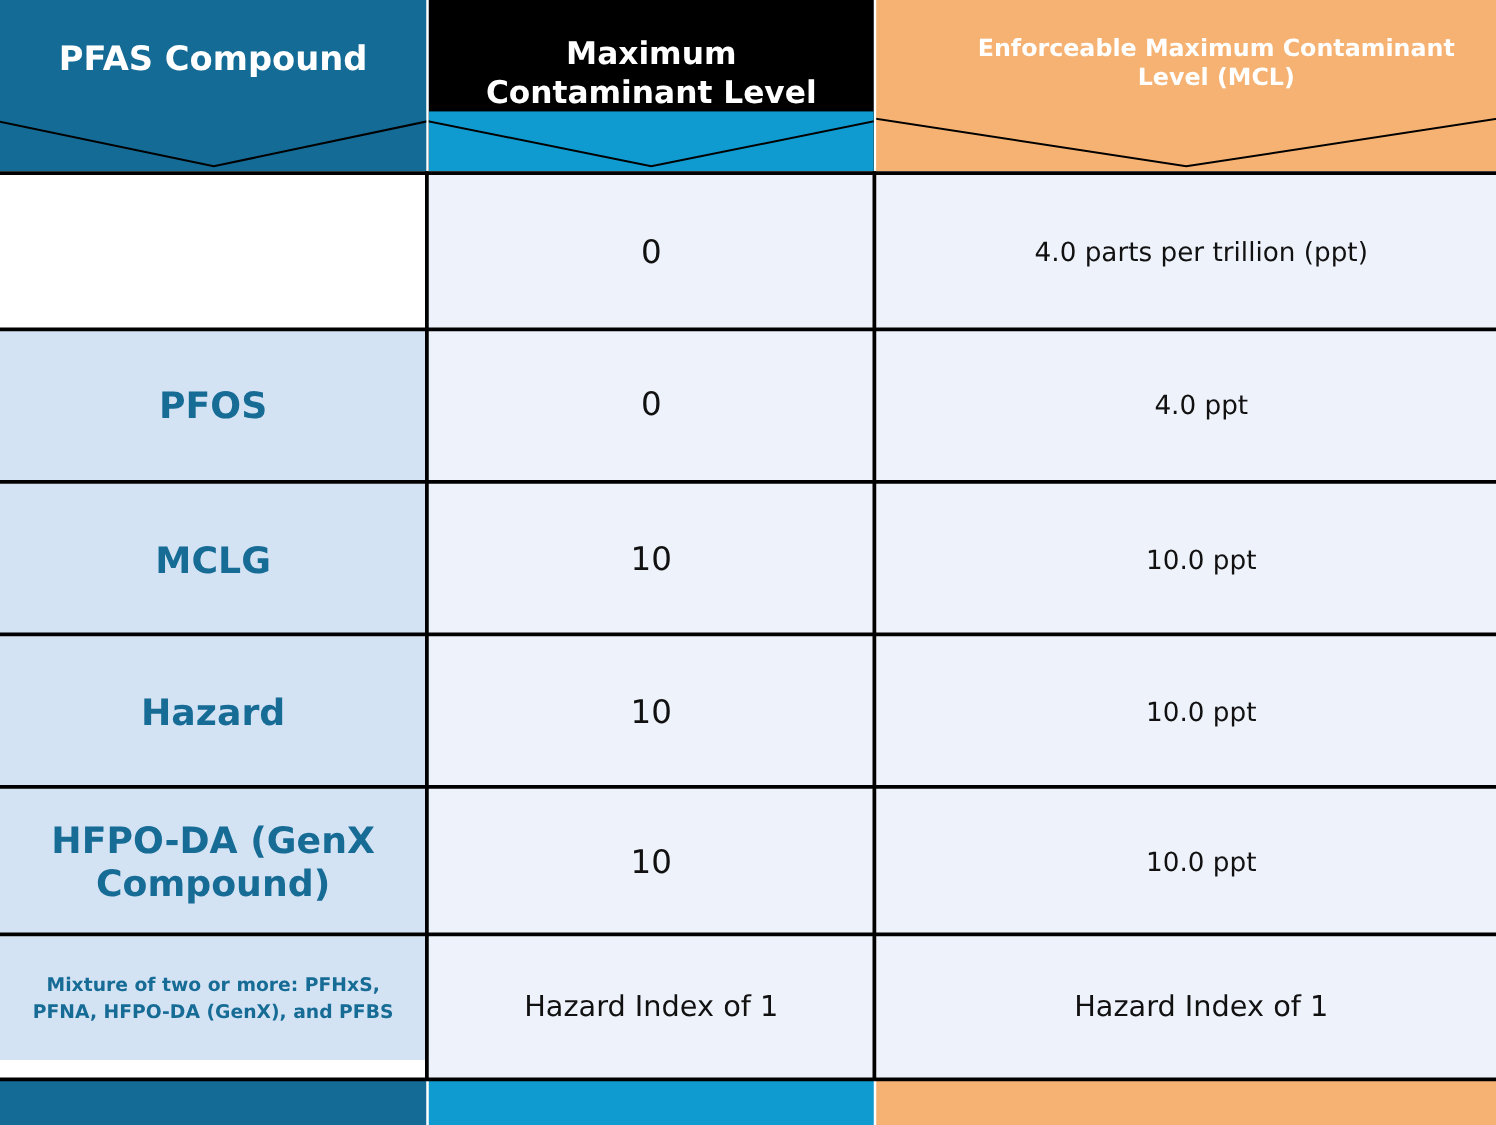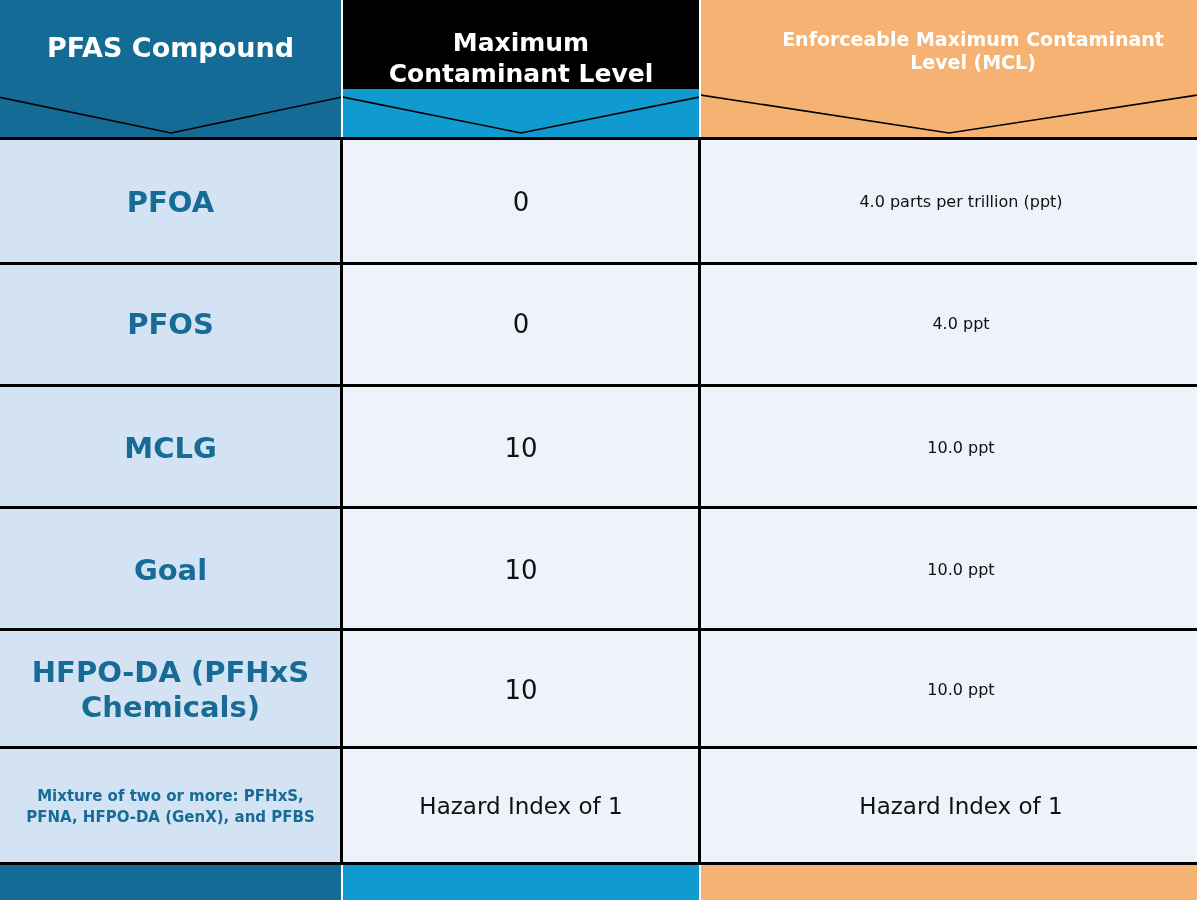--- a/index.html
+++ b/index.html
@@ -92,21 +92,21 @@
     background: #eef2fa;
     color: #111111;
     display: flex;
     align-items: center;
     justify-content: center;
     text-align: center;
     line-height: 1.25;
     font-size: 26px;
   }
   .cell-value.mcl {
-    font-size: 16px;
+    font-size: 21px;
   }
   .cell-value.hazard {
     font-size: 23px;
   }
 
   
   .footer {
     position: absolute;
     bottom: 0;
     height: 36px;
@@ -159,23 +159,20 @@
       </svg>
     </div>
     <div class="notch" style="left:701px;width:496px;">
       <svg width="496" height="48" viewBox="0 0 496 48">
         <polygon points="0,0 496,0 496,48 0,48" fill="#f5b273"></polygon>
         <polyline points="-40,0 248,44 536,0" fill="none" stroke="#000000" stroke-width="1.6"></polyline>
       </svg>
     </div>
   </div>
 
-  <div class="cell cell-label col-a" style="top:140px;height:124px;">
-    <span>PFOA</span>
-  </div>
   <div class="cell cell-value col-b" style="top:140px;height:124px;">
     <span>0</span>
   </div>
   <div class="cell cell-value mcl col-c" style="top:140px;height:124px;">
     <span style="max-width:420px">4.0 parts per trillion (ppt)</span>
   </div>
 
   <div class="cell cell-label col-a" style="top:264px;height:120px;">
     <span>PFOS</span>
   </div>
@@ -190,40 +187,40 @@
     <span>MCLG</span>
   </div>
   <div class="cell cell-value col-b" style="top:387px;height:122px;">
     <span>10</span>
   </div>
   <div class="cell cell-value mcl col-c" style="top:387px;height:122px;">
     <span>10.0 ppt</span>
   </div>
 
   <div class="cell cell-label col-a" style="top:509px;height:122px;">
-    <span>Goal</span>
+    <span>Hazard</span>
   </div>
   <div class="cell cell-value col-b" style="top:509px;height:122px;">
     <span>10</span>
   </div>
   <div class="cell cell-value mcl col-c" style="top:509px;height:122px;">
     <span>10.0 ppt</span>
   </div>
 
   <div class="cell cell-label col-a" style="top:631px;height:118px;">
-    <span style="max-width:300px">HFPO-DA (PFHxS Chemicals)</span>
+    <span style="max-width:300px">HFPO-DA (GenX Compound)</span>
   </div>
   <div class="cell cell-value col-b" style="top:631px;height:118px;">
     <span>10</span>
   </div>
   <div class="cell cell-value mcl col-c" style="top:631px;height:118px;">
     <span>10.0 ppt</span>
   </div>
 
-  <div class="cell cell-label small col-a" style="top:749px;height:115px;">
+  <div class="cell cell-label small col-a" style="top:749px;height:99px;">
     <span style="max-width:290px">Mixture of two or more: PFHxS, PFNA, HFPO-DA (GenX), and PFBS</span>
   </div>
   <div class="cell cell-value hazard col-b" style="top:749px;height:115px;">
     <span>Hazard Index of 1</span>
   </div>
   <div class="cell cell-value hazard col-c" style="top:749px;height:115px;">
     <span>Hazard Index of 1</span>
   </div>
 
   <div class="footer f-a col-a"></div>

